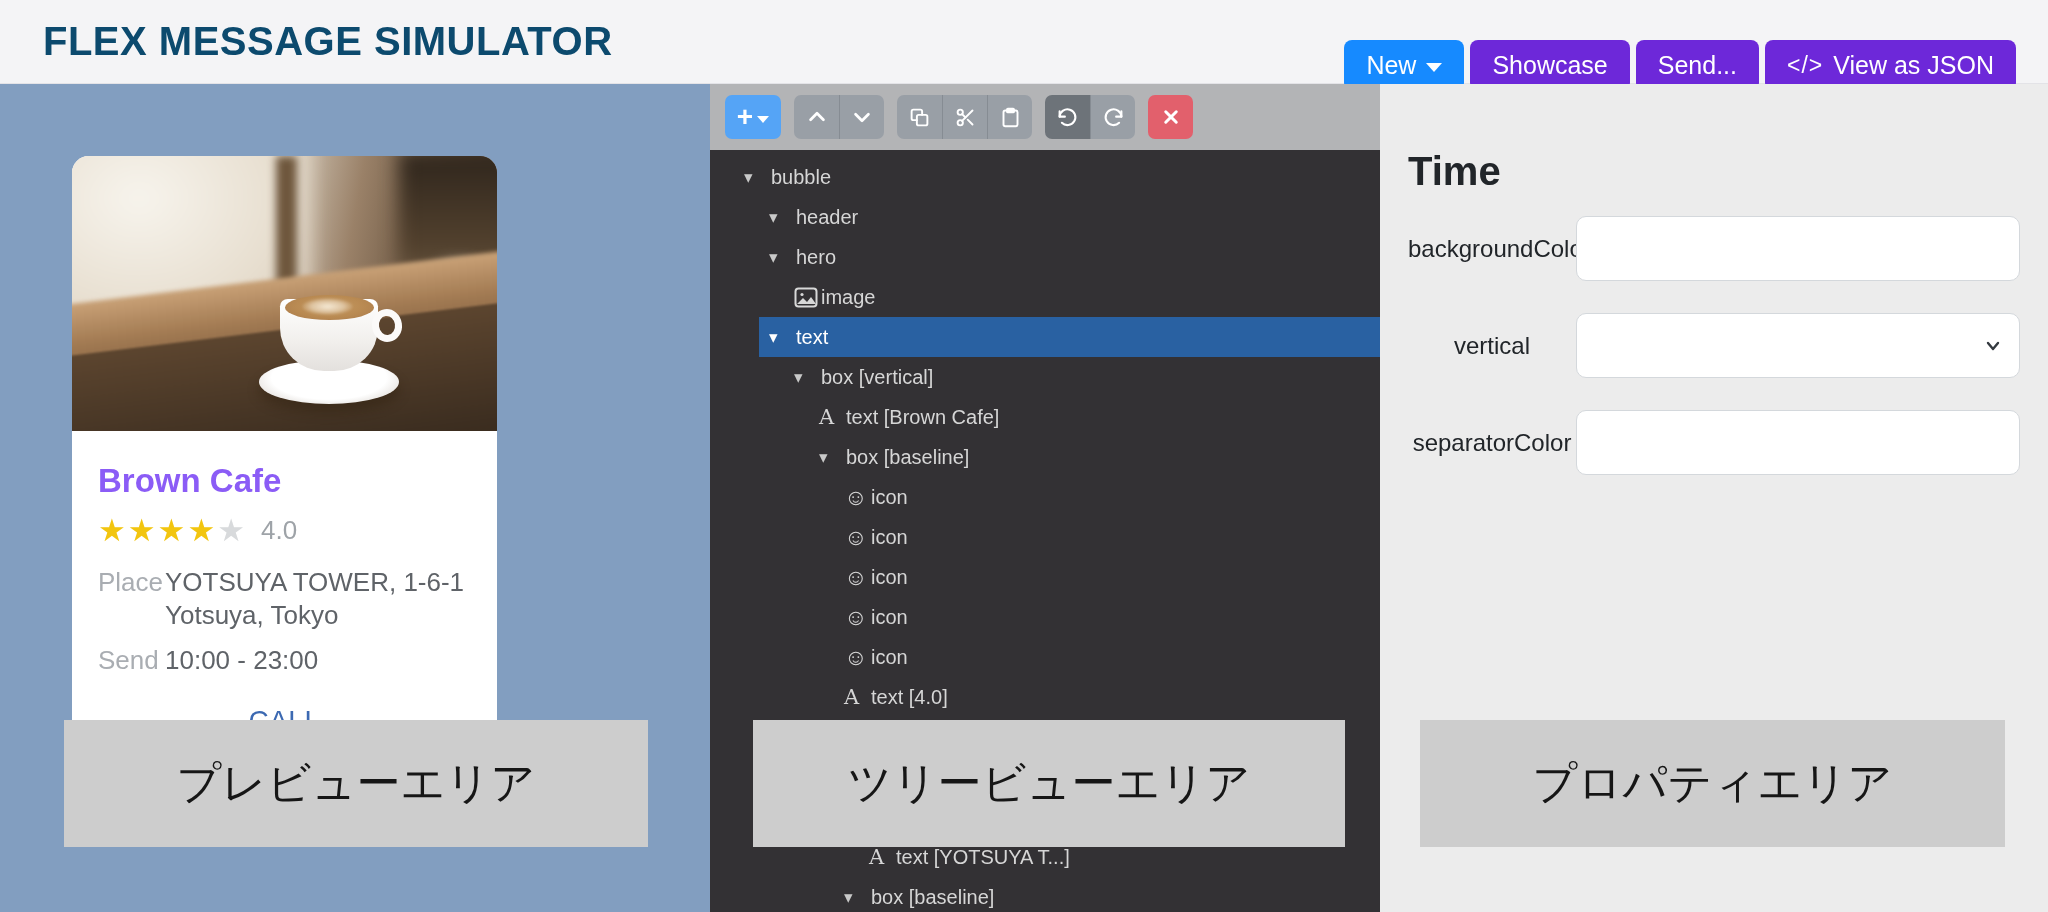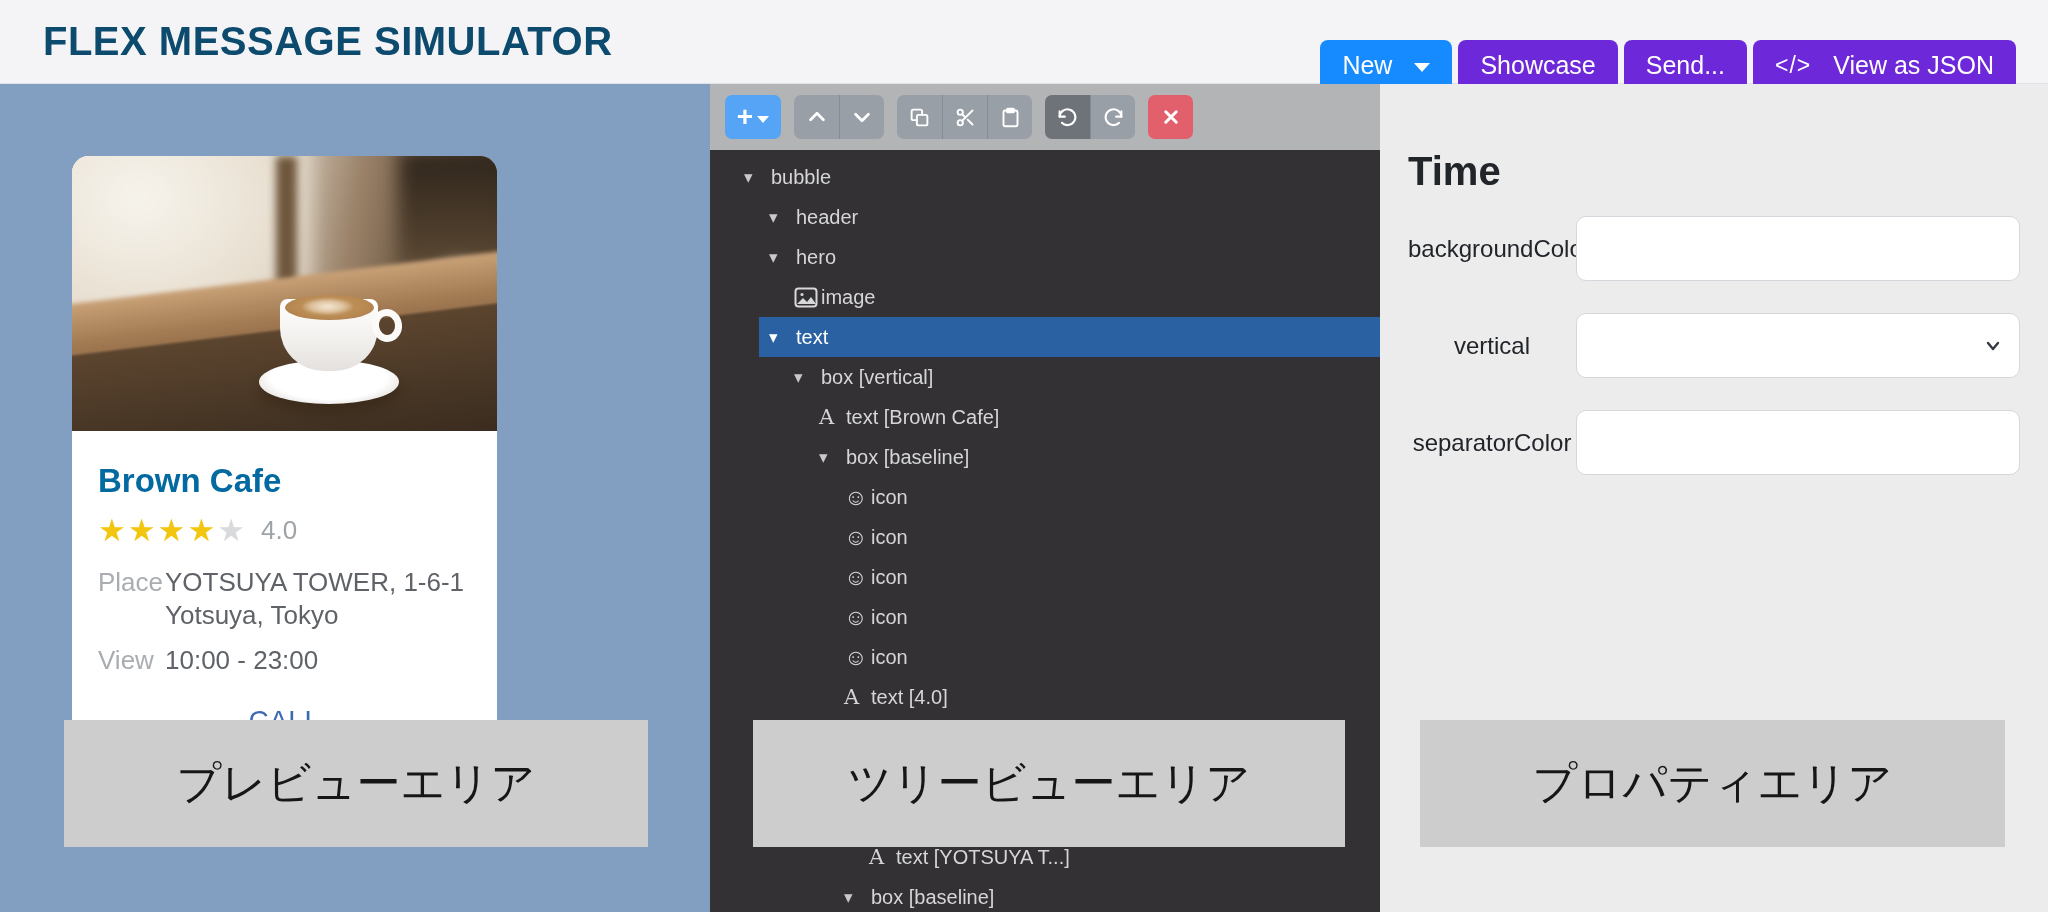--- a/index.html
+++ b/index.html
@@ -5,21 +5,21 @@
   * { margin:0; padding:0; box-sizing:border-box; }
   html,body { width:2048px; height:912px; overflow:hidden;
     font-family:"Liberation Sans","DejaVu Sans",sans-serif; }
 
   
   .app-header { height:84px; background:#f4f4f6; border-bottom:1px solid #e3e3e7;
     display:flex; align-items:center; padding:0 32px 0 43px; }
   .app-title { font-size:40px; font-weight:bold; color:#0c4a6e; letter-spacing:.5px; }
   .header-buttons { margin-left:auto; display:flex; gap:6px; }
   .btn { height:51px; border:none; border-radius:8px; font-size:25px; color:#fff;
-    padding:0 22px; display:flex; align-items:center; gap:22px; cursor:pointer;
+    padding:0 22px; display:flex; align-items:center; gap:10px; cursor:pointer;
     font-family:inherit;margin-top:48px; }
   .btn-primary { background:#168aff; }
   .btn-sec { background:#6d28d9; }
   .caret-down { width:0; height:0; border-left:8px solid transparent;
     border-right:8px solid transparent; border-top:9px solid #fff; margin-top:3px; }
   .code-glyph { font-size:23px; letter-spacing:1px; }
 
   
   .main { display:flex; height:828px; }
   .preview-panel { width:710px; background:#829ec0; position:relative; }
@@ -71,21 +71,21 @@
     border:7px solid #fbfaf9; border-radius:50%; transform:rotate(-8deg); }
   .hero .latte { position:absolute; left:50.2%; top:50.6%; width:20.8%; height:9%;
     border-radius:50%;
     background:radial-gradient(ellipse at 50% 45%,#c69a63 0%,#b98a52 55%,#a8784a 100%); }
   .hero .latte-art { position:absolute; left:54%; top:51.6%; width:12%; height:6.4%;
     border-radius:50%;
     background:radial-gradient(ellipse at 50% 50%,rgba(246,235,216,.95) 0%,rgba(246,235,216,.55) 45%,rgba(246,235,216,0) 75%);
     filter:blur(1px); }
 
   .card-body { padding:30px 26px 0; }
-  .card-title { font-size:33px; font-weight:bold; color:#0369a1; line-height:40px; }
+  .card-title { font-size:33px; font-weight:bold; color:#8b5cf6; line-height:40px; }
   .rating-row { margin-top:14px; display:flex; align-items:center; }
   .star { font-size:31px; line-height:30px; letter-spacing:2px; }
   .star.filled { color:#f2c50f; }
   .star.empty { color:#d8dadc; }
   .rating-value { font-size:26px; color:#9ea3a8; margin-left:14px; }
   .fields { margin-top:20px; }
   .field-row { display:flex; margin-bottom:12px; }
   .field-label { width:67px; flex-shrink:0; font-size:26px; color:#a9adb2; line-height:33px; }
   .field-value { font-size:26px; color:#5f6368; line-height:33px; }
   .call-row { margin-top:28px; text-align:center; }
@@ -176,21 +176,21 @@
         <div class="rating-row">
           <span id="stars"><span class="star filled">★</span><span class="star filled">★</span><span class="star filled">★</span><span class="star filled">★</span><span class="star empty">★</span></span>
           <span class="rating-value">4.0</span>
         </div>
         <div class="fields">
           <div class="field-row">
             <span class="field-label">Place</span>
             <span class="field-value">YOTSUYA TOWER, 1-6-1 Yotsuya, Tokyo</span>
           </div>
           <div class="field-row">
-            <span class="field-label">View</span>
+            <span class="field-label">Send</span>
             <span class="field-value">10:00 - 23:00</span>
           </div>
         </div>
         <div class="call-row">
           <span class="call-link">CALL</span>
         </div>
       </div>
     </div>
     <div class="area-overlay">プレビューエリア</div>
   </section>

